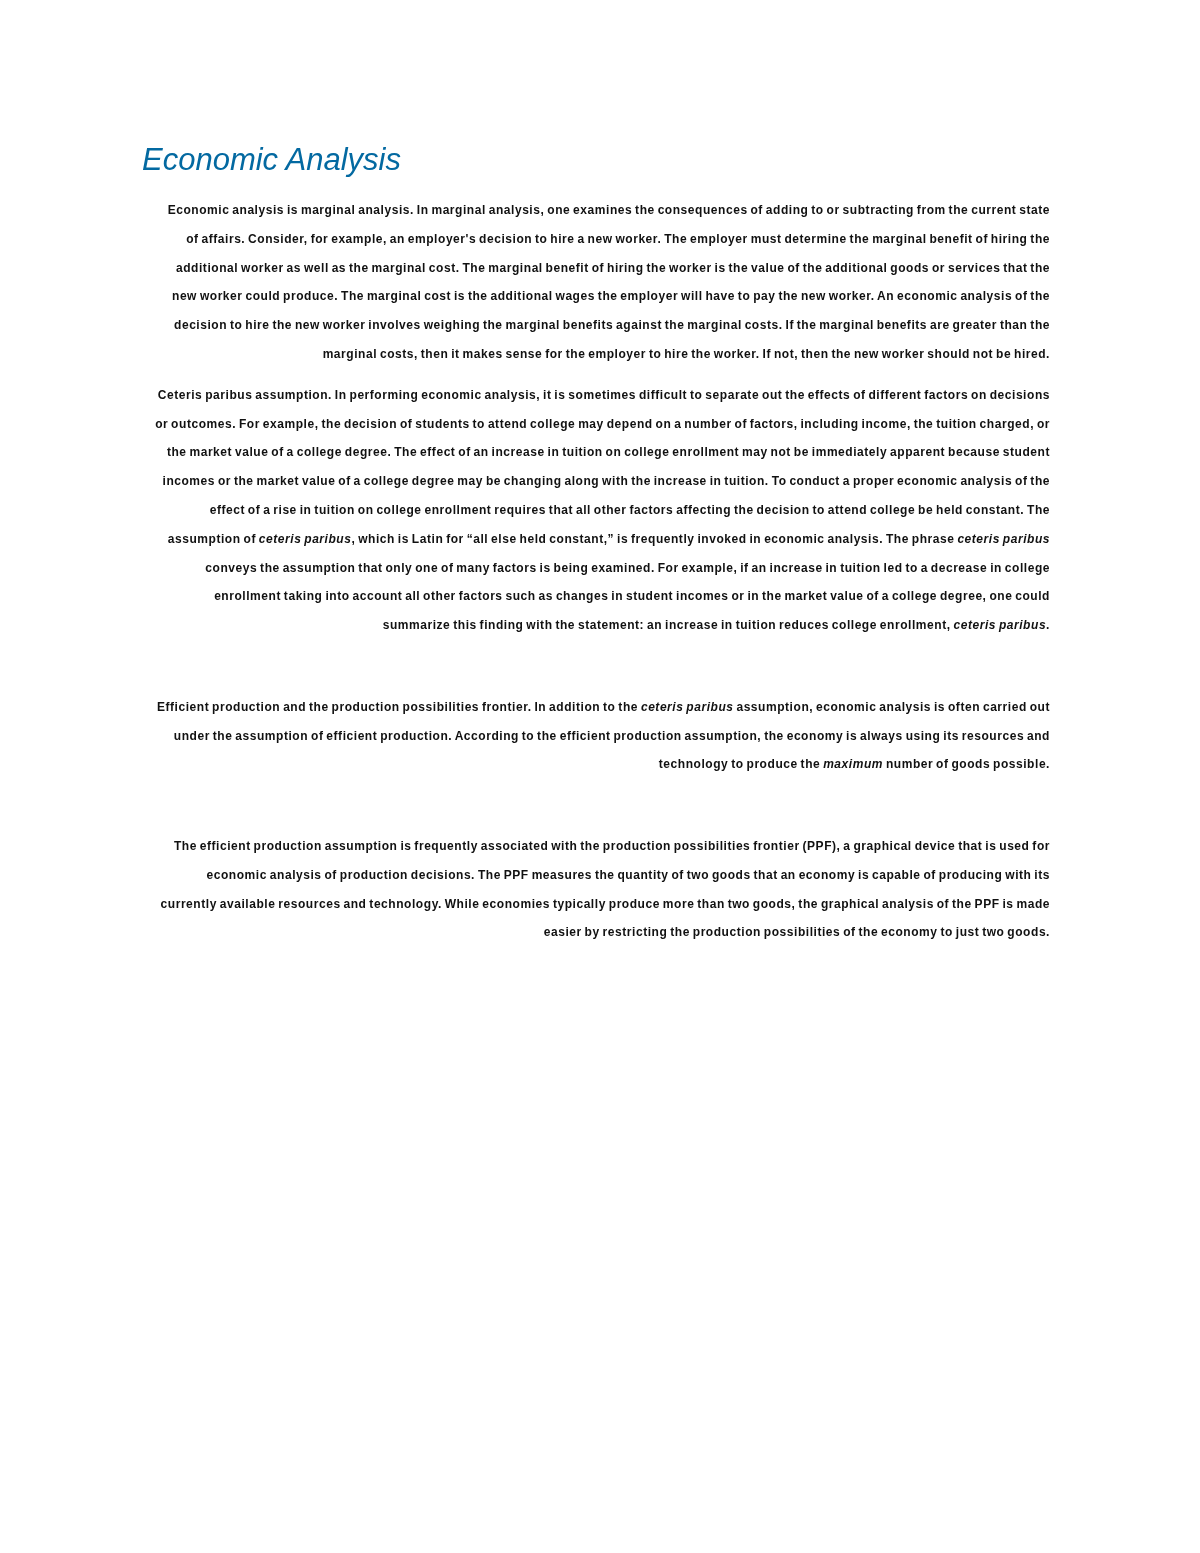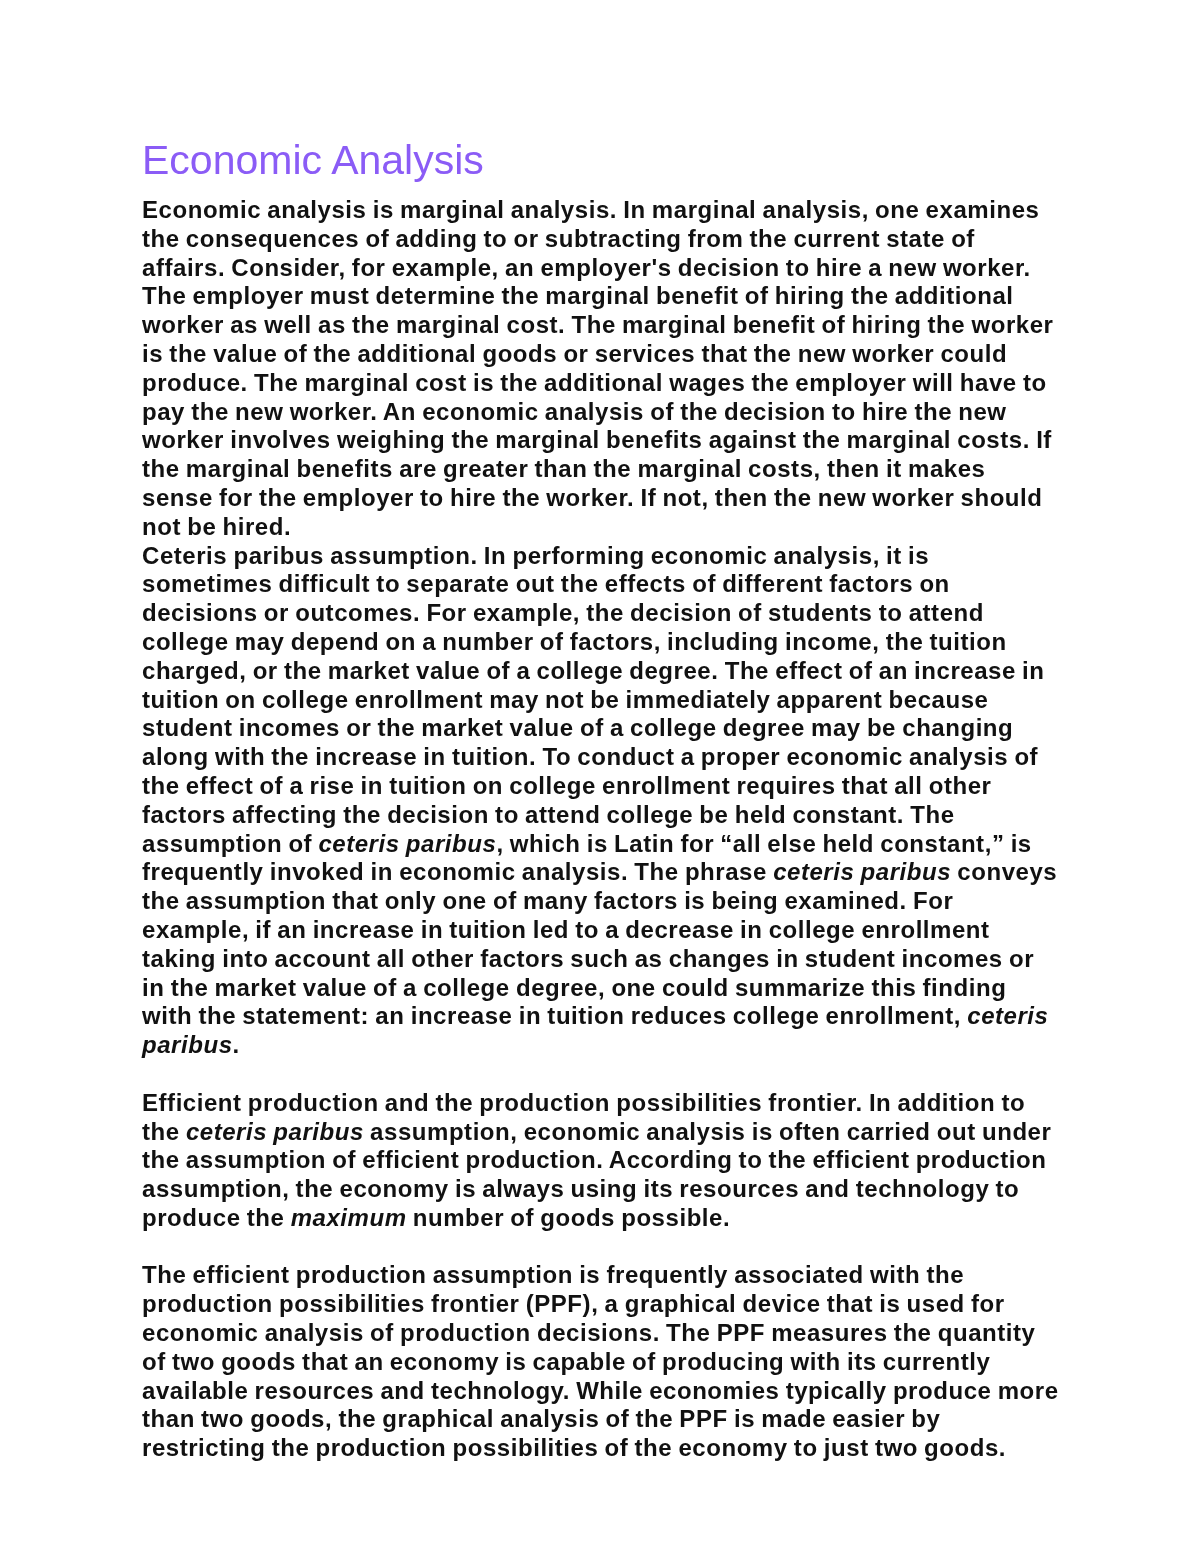--- a/index.html
+++ b/index.html
@@ -1,19 +1,19 @@
 <!DOCTYPE html>
 <html><head>
 <meta charset="utf-8">
 <style>
   html, body { margin: 0; padding: 0; background: #ffffff; }
   body { width: 1200px; height: 1553px; position: relative; overflow: hidden; }
   .page { position: absolute; left: 142px; top: 140px; width: 920px; color: #111; }
-  .title { font-family: "Liberation Sans", sans-serif; font-weight: normal; font-size: 41px; margin: 0 0 16px 0; line-height: 40px; color: #8b5cf6; }
-  .para { font-family: "Liberation Sans", sans-serif; font-weight: bold; font-size: 24px; line-height: 28.8px; margin: 0; letter-spacing: 0.55px; word-spacing: -1px; }
+  .title { font-family: "Liberation Sans", sans-serif; font-weight: normal; font-size: 31px; margin: 0 0 16px 0; line-height: 40px; color: #0369a1; font-style: italic; }
+  .para { font-family: "Liberation Sans", sans-serif; font-weight: bold; font-size: 12px; line-height: 28.8px; margin: 12px; letter-spacing: 0.55px; word-spacing: -1px; text-align: right; }
   .gap { height: 28.8px; }
   em { }
 </style>
 </head>
 <body>
 
 <div class="page">
   <h1 class="title">Economic Analysis</h1>
 
   <p class="para">

